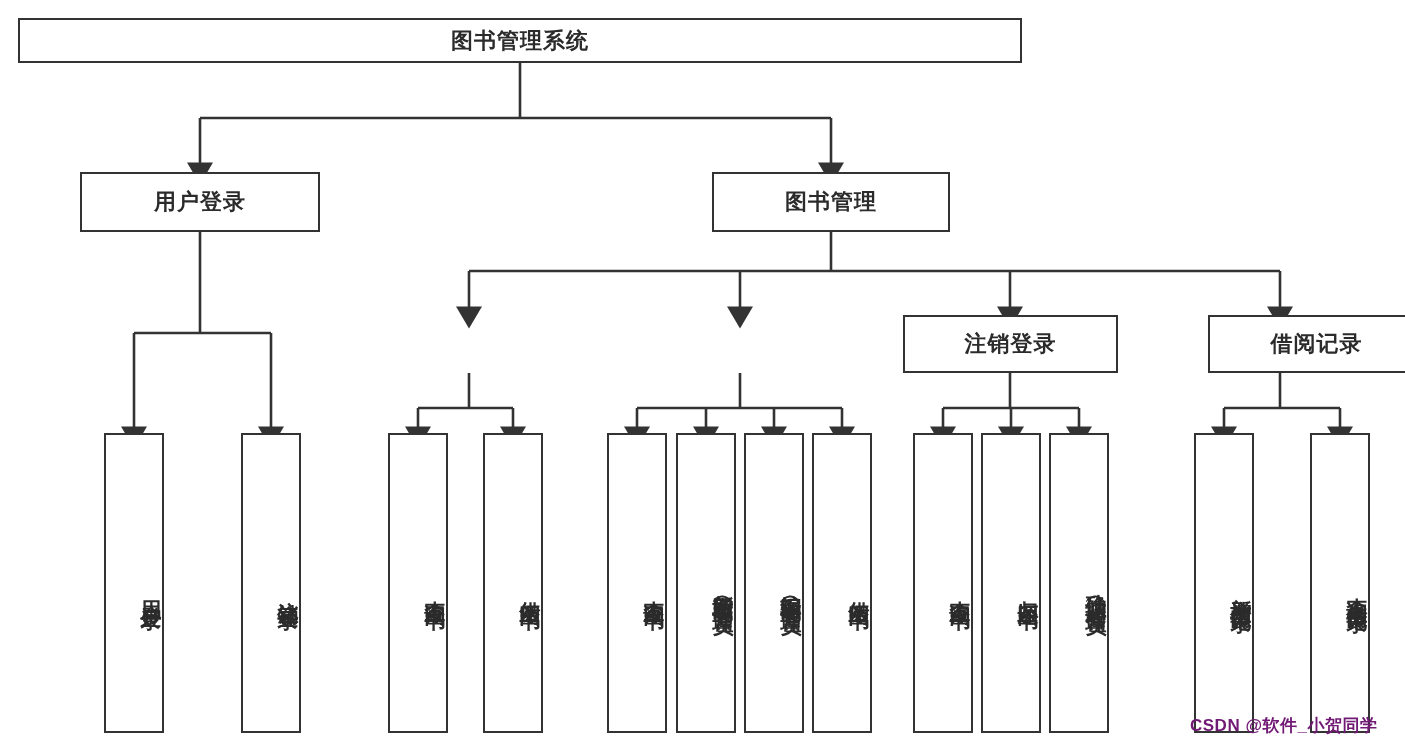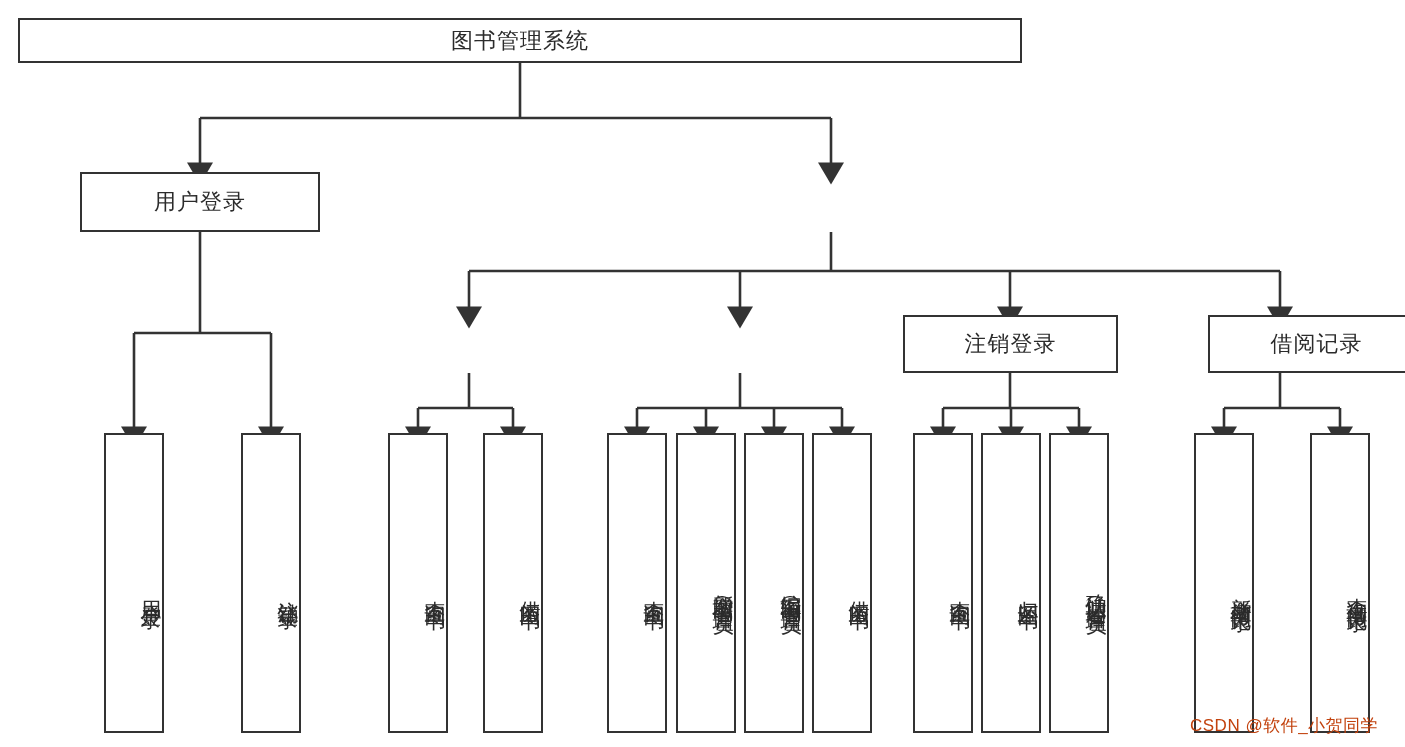--- a/index.html
+++ b/index.html
@@ -1,24 +1,24 @@
 <!DOCTYPE html>
 <html><head>
 <meta charset="utf-8">
 <style>
   html,body{margin:0;padding:0;background:#ffffff;}
   body{font-family:"Liberation Sans","DejaVu Sans",sans-serif;}
-  #canvas{position:relative;width:1405px;height:747px;background:#ffffff;overflow:hidden;}
+  #canvas{position:relative;width:1405px;height:747px;background:#ffffff;overflow:hidden;font-weight:bold;}
   svg.edges{position:absolute;left:0;top:0;width:1405px;height:747px;pointer-events:none;}
   .node{position:absolute;box-sizing:border-box;border:2.5px solid #333333;background:#ffffff;
         display:flex;align-items:center;justify-content:center;color:#2b2b2b;}
   .node.h{font-size:22px;letter-spacing:1px;}
   .node.v{writing-mode:vertical-rl;text-orientation:upright;font-size:21px;letter-spacing:3px;
           padding-top:14px;align-items:flex-start;justify-content:center;line-height:1.05;}
-  .watermark{position:absolute;color:#c2410c;font-size:17px;letter-spacing:0.5px;
+  .watermark{position:absolute;color:#701a75;font-size:17px;letter-spacing:0.5px;
              white-space:nowrap;user-select:none;}
 </style>
 </head>
 <body>
 
 <div id="canvas">
 
   <svg class="edges" viewBox="0 0 1405 747">
     <defs>
       <marker id="arrow" markerWidth="9" markerHeight="10" refX="0.6" refY="5" orient="auto" markerUnits="strokeWidth">
@@ -65,20 +65,21 @@
       <path d="M1280,373 L1280,408"></path>
       <path d="M1224,408 L1340,408"></path>
       <path d="M1224,408 L1224,428" marker-end="url(#arrow)"></path>
       <path d="M1340,408 L1340,428" marker-end="url(#arrow)"></path>
     </g>
   </svg>
 
   <div class="node h" style="left:18px;top:18px;width:1004px;height:45px;">图书管理系统</div>
 
   <div class="node h" style="left:80px;top:172px;width:240px;height:60px;">用户登录</div>
+  <div class="node h" style="left:712px;top:172px;width:238px;height:60px;">图书管理</div>
 
   <div class="node h" style="left:903px;top:315px;width:215px;height:58px;">注销登录</div>
   <div class="node h" style="left:1208px;top:315px;width:217px;height:58px;">借阅记录</div>
 
   <div class="node v" style="left:104px;top:433px;width:60px;height:300px;">用户登录</div>
   <div class="node v" style="left:241px;top:433px;width:60px;height:300px;">注销登录</div>
 
   <div class="node v" style="left:388px;top:433px;width:60px;height:300px;">查询图书</div>
   <div class="node v" style="left:483px;top:433px;width:60px;height:300px;">借阅图书</div>
 

